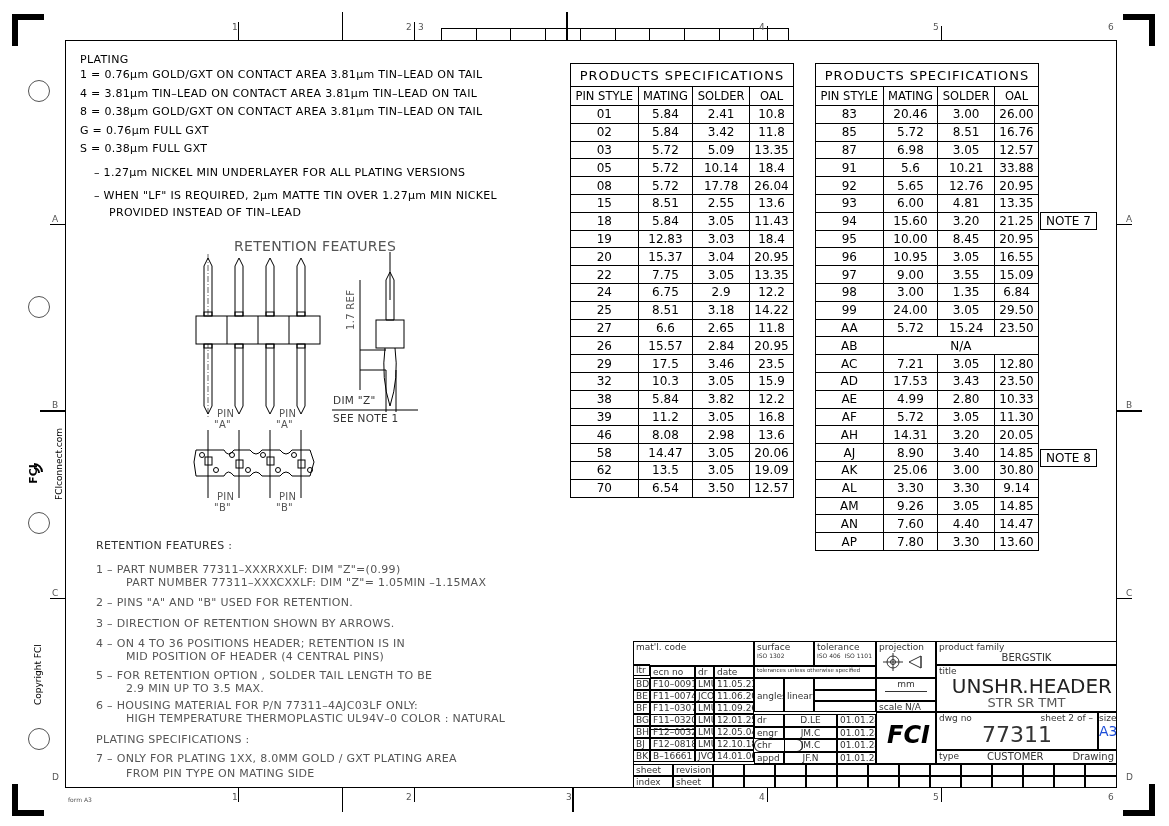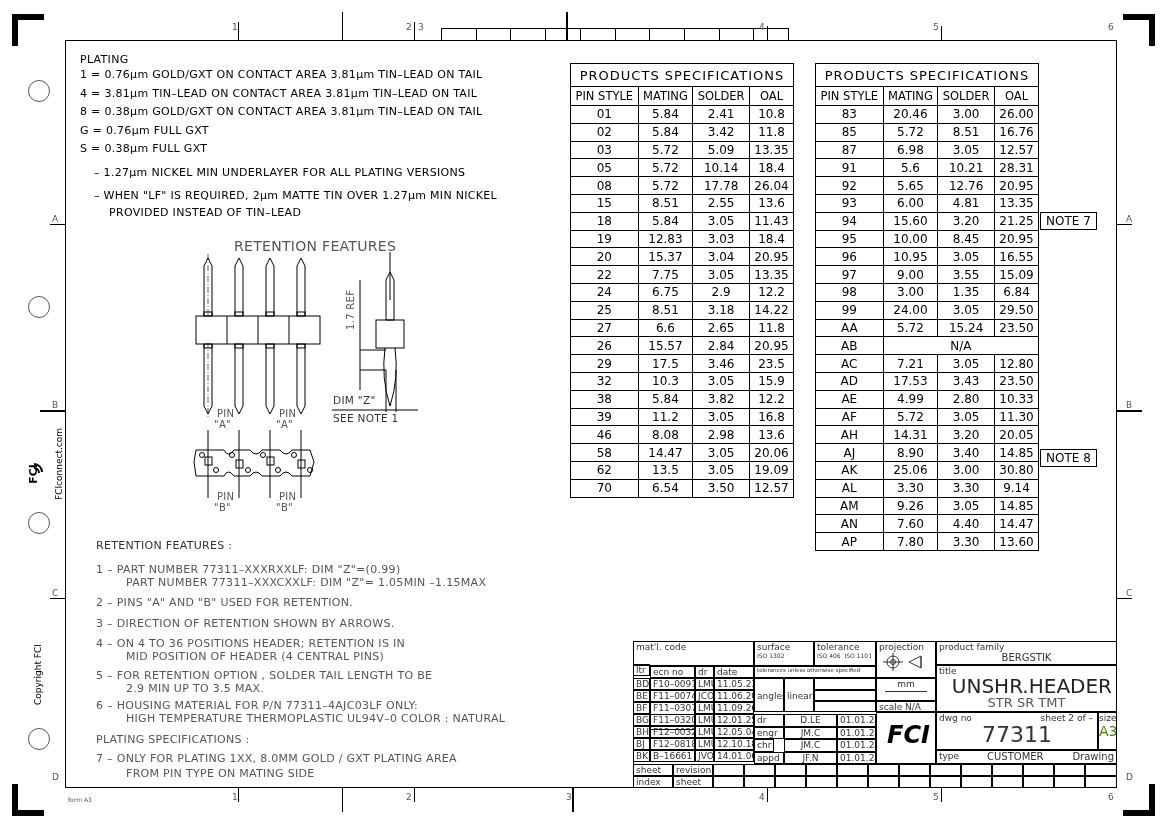--- a/index.html
+++ b/index.html
@@ -366,21 +366,21 @@
       <tr>
         <td>87</td>
         <td>6.98</td>
         <td>3.05</td>
         <td>12.57</td>
       </tr>
       <tr>
         <td>91</td>
         <td>5.6</td>
         <td>10.21</td>
-        <td>28.31</td>
+        <td>33.88</td>
       </tr>
       <tr>
         <td>92</td>
         <td>5.65</td>
         <td>12.76</td>
         <td>20.95</td>
       </tr>
       <tr>
         <td>93</td>
         <td>6.00</td>
@@ -571,21 +571,21 @@
 <div class="tbl-cell" style="left:814px;top:678px;width:62px;height:12px"></div>
 <div class="tbl-cell" style="left:814px;top:690px;width:62px;height:11px"></div>
 <div class="tbl-cell" style="left:814px;top:701px;width:62px;height:11px"></div>
 <div id="sign-rows">
     <div class="tbl-cell" style="left: 754px; top: 714px; width: 30px; height: 12.5px;">dr</div>
     <div class="tbl-cell" style="left: 784px; top: 714px; width: 53px; height: 12.5px; text-align: center;">D.LE</div>
     <div class="tbl-cell" style="left: 837px; top: 714px; width: 39px; height: 12.5px;">01.01.24</div>
     <div class="tbl-cell" style="left: 754px; top: 726.5px; width: 30px; height: 12.5px;">engr</div>
     <div class="tbl-cell" style="left: 784px; top: 726.5px; width: 53px; height: 12.5px; text-align: center;">JM.C</div>
     <div class="tbl-cell" style="left: 837px; top: 726.5px; width: 39px; height: 12.5px;">01.01.24</div>
-    <div class="tbl-cell" style="left: 754px; top: 739px; width: 20px; height: 12.5px;">chr</div>
+    <div class="tbl-cell" style="left: 754px; top: 739px; width: 49px; height: 12.5px; border-radius: 6px;">chr</div>
     <div class="tbl-cell" style="left: 784px; top: 739px; width: 53px; height: 12.5px; text-align: center;">JM.C</div>
     <div class="tbl-cell" style="left: 837px; top: 739px; width: 39px; height: 12.5px;">01.01.24</div>
     <div class="tbl-cell" style="left: 754px; top: 751.5px; width: 30px; height: 12.5px;">appd</div>
     <div class="tbl-cell" style="left: 784px; top: 751.5px; width: 53px; height: 12.5px; text-align: center;">JF.N</div>
     <div class="tbl-cell" style="left: 837px; top: 751.5px; width: 39px; height: 12.5px;">01.01.24</div>
   </div>
 
 <div class="tbl-cell" style="left:876px;top:641px;width:60px;height:37px">
   <div>projection</div>
   <svg width="52" height="20">
@@ -612,21 +612,21 @@
   <div style="text-align:right;font-size:20px;color:#222;line-height:20px;margin-right:2px">UNSHR.HEADER</div>
   <div style="text-align:center;font-size:13px;color:#555;line-height:13px">STR SR TMT</div>
 </div>
 <div class="tbl-cell" style="left:936px;top:712px;width:162px;height:38px">
   <span>dwg no</span>
   <span style="position:absolute;right:4px;top:0">sheet 2 of –</span>
   <div style="text-align:center;font-size:22px;color:#333;line-height:24px">77311</div>
 </div>
 <div class="tbl-cell" style="left:1098px;top:712px;width:19px;height:38px;padding:0">
   <div>size</div>
-  <div style="font-size:14px;color:#4d7c0f">A3</div>
+  <div style="font-size:14px;color:#1d4ed8">A3</div>
 </div>
 <div class="tbl-cell" style="left:936px;top:750px;width:181px;height:14px">
   <span>type</span>
   <span style="position:absolute;left:50px;font-size:10px">CUSTOMER</span>
   <span style="position:absolute;right:2px;font-size:10px">Drawing</span>
 </div>
 
 <div class="tbl-cell" style="left:633px;top:764px;width:40px;height:12px">sheet</div>
 <div class="tbl-cell" style="left:633px;top:776px;width:40px;height:12px">index</div>
 <div class="tbl-cell" style="left:673px;top:764px;width:40px;height:12px">revision</div>

